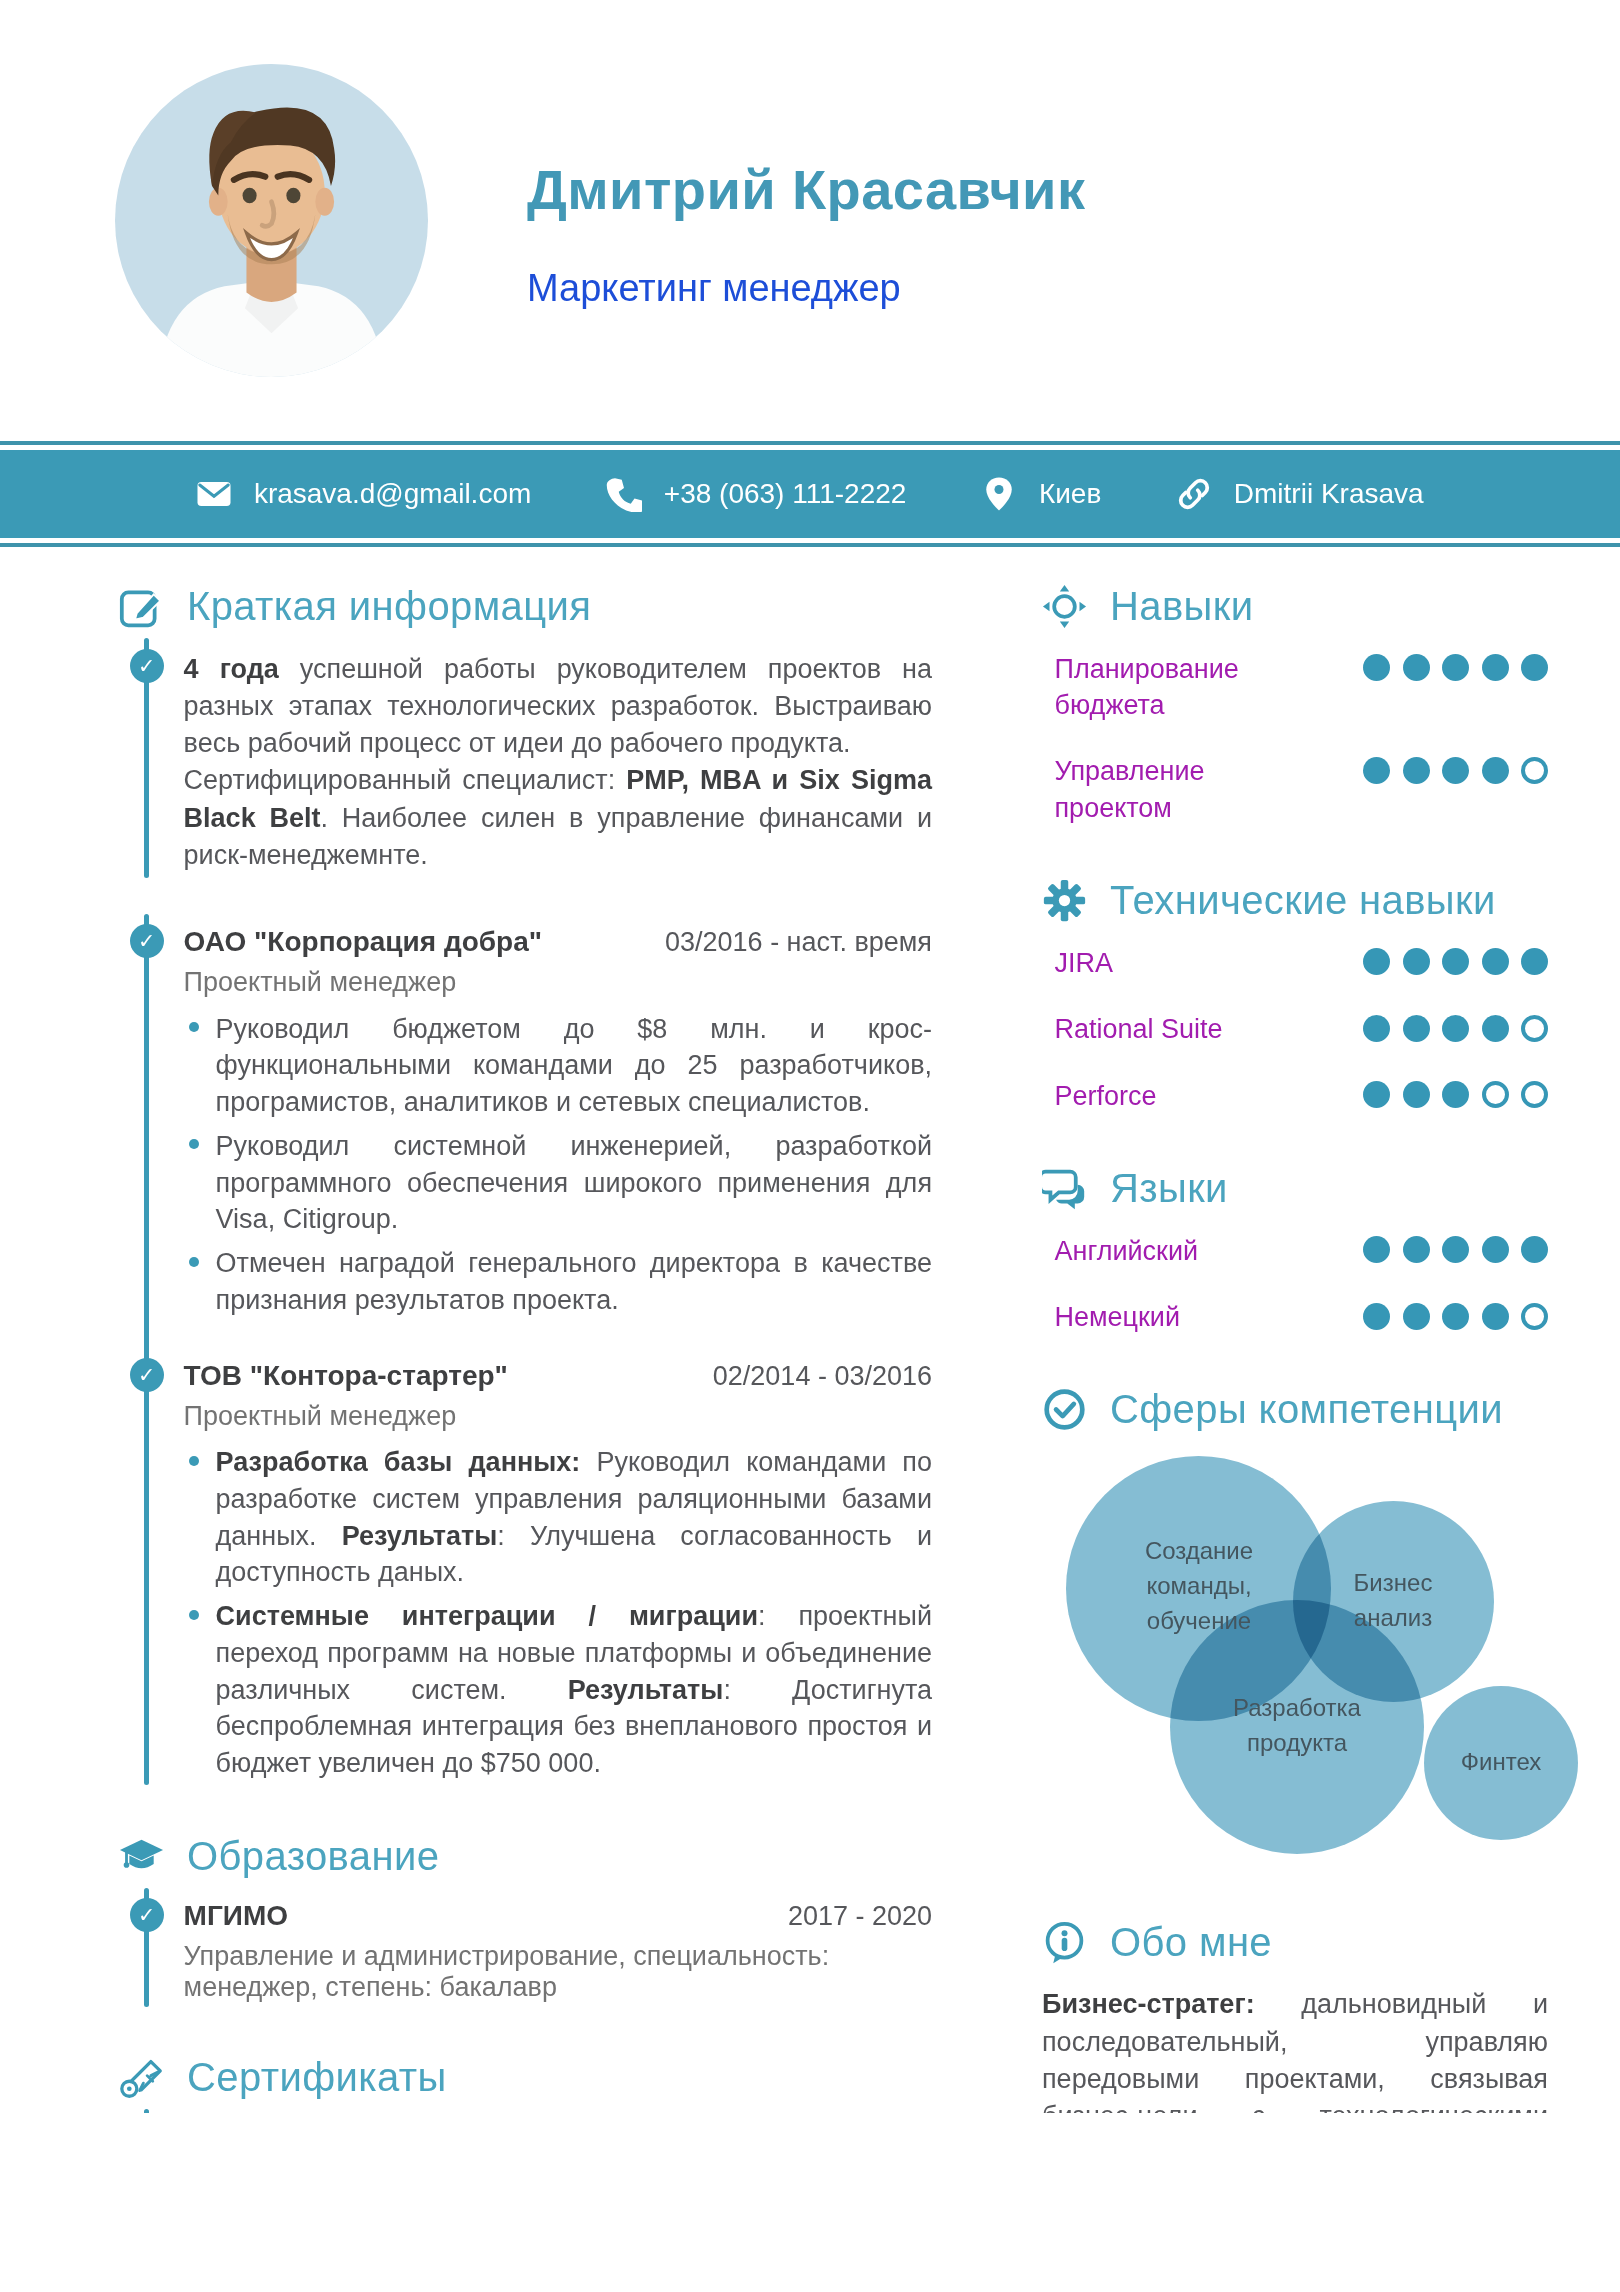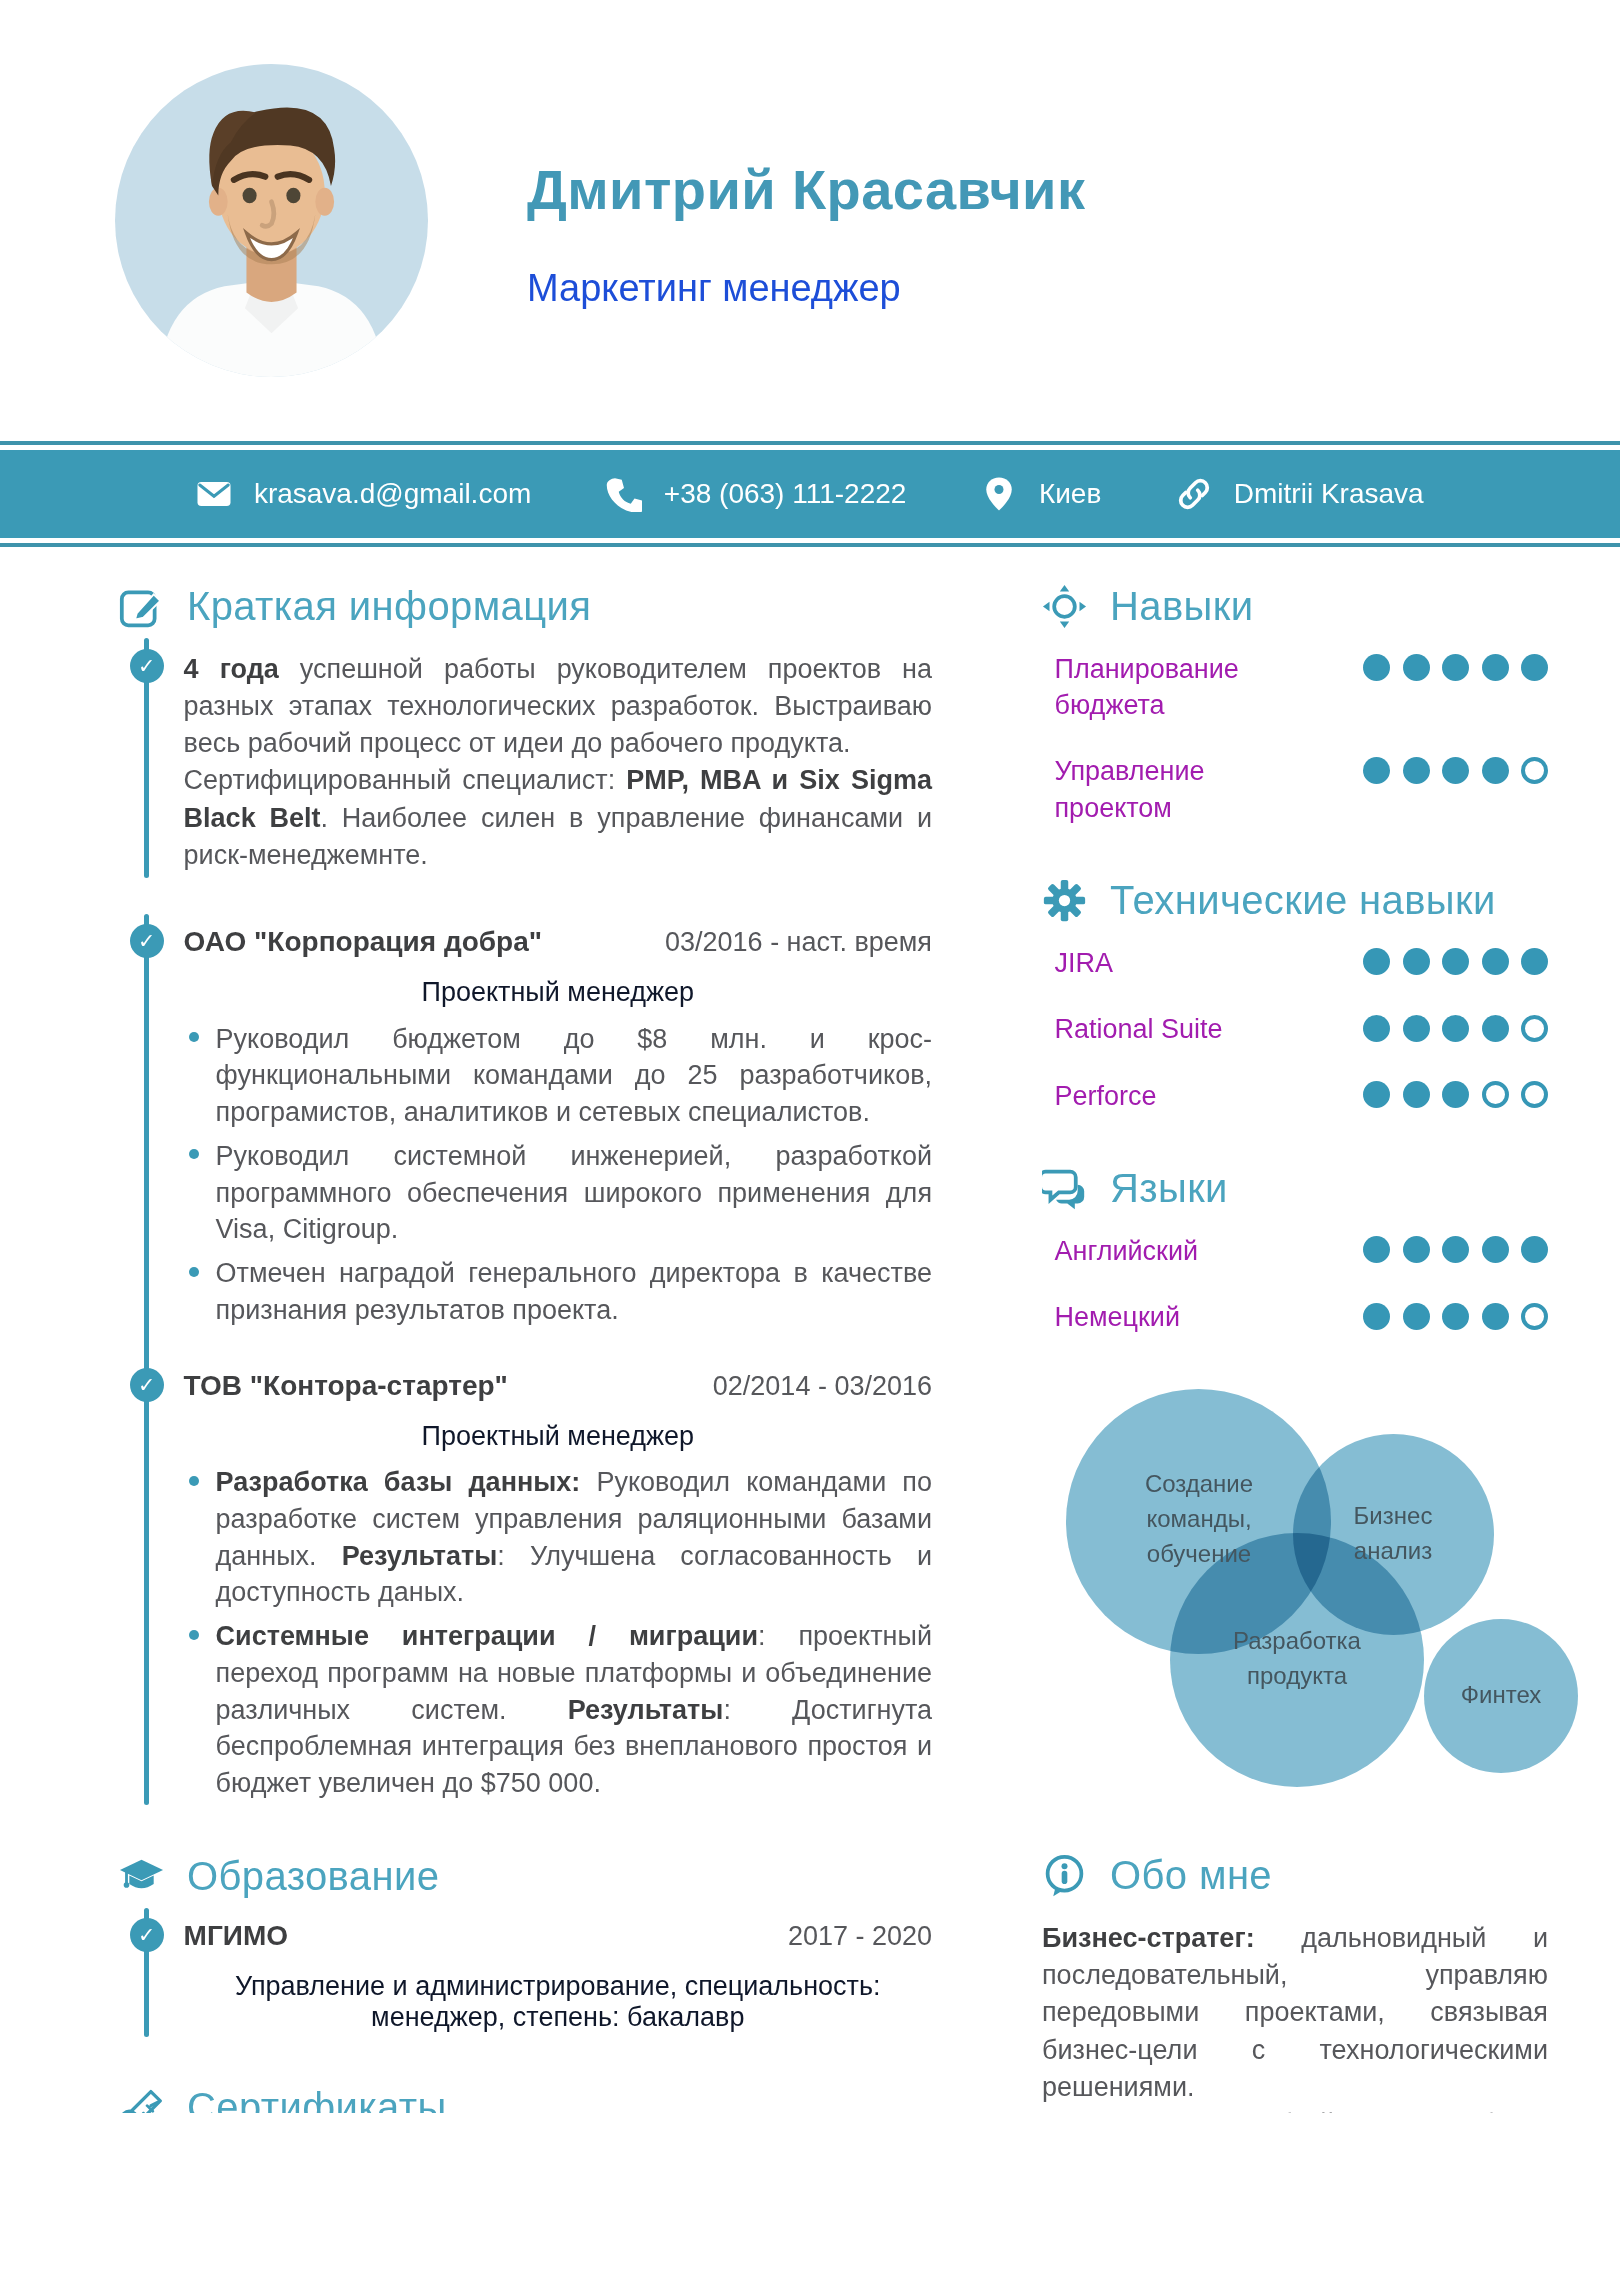--- a/index.html
+++ b/index.html
@@ -35,21 +35,21 @@
   .timeline::before { content:""; position:absolute; left:21.5px; top:-12.5px; bottom:-3.6px; width:4.5px; background:#3b9ab6; border-radius:2.7px; }
   .titem { position:relative; margin-bottom:41px; }
   .titem:last-child { margin-bottom:0; }
   .marker { position:absolute; left:-54px; top:-1.8px; width:34px; height:34px; border-radius:50%;
             background:#3b9ab6; color:#fff; display:flex; align-items:center; justify-content:center;
             font-size:20.6px; font-weight:bold; }
 
   .jobhead { display:flex; justify-content:space-between; align-items:baseline; }
   .company { font-size:28px; font-weight:bold; color:#3e3f41; }
   .period  { font-size:27px; color:#56575b; white-space:nowrap; }
-  .position { font-size:27px; color:#0f172a; margin-top:19px;text-align:center; }
+  .position { font-size:27px; color:#737373; margin-top:9px; }
   .bodytext { font-size:27px; color:#56575b; line-height:1.38; text-align:justify; }
   .bodytext b { color:#3e3f41; }
 
   ul.bullets { list-style:none; margin-top:12.5px; }
   ul.bullets li { position:relative; padding-left:32px; font-size:27px; color:#56575b;
                   line-height:1.36; text-align:justify; margin-bottom:7.2px; }
   ul.bullets li b { color:#3e3f41; }
   ul.bullets li::before { content:""; position:absolute; left:5.4px; top:11.6px; width:9.9px; height:9.9px;
                           border-radius:50%; background:#3b9ab6; }
 
@@ -337,20 +337,27 @@
             <span class="dot filled"></span>
             <span class="dot filled"></span>
             <span class="dot filled"></span>
             <span class="dot filled"></span>
             <span class="dot empty"></span>
           </div>
       </div>
     </div>
 
     <div class="section">
+      <div class="shead">
+        <svg class="hicon" viewBox="0 0 48 48">
+          <circle cx="24" cy="24" r="19" fill="none" stroke="currentColor" stroke-width="5"></circle>
+          <path d="M15 24 l7 7 l12 -13" fill="none" stroke="currentColor" stroke-width="5" stroke-linecap="round" stroke-linejoin="round"></path>
+        </svg>
+        <h2>Сферы компетенции</h2>
+      </div>
       <div class="bubblebox">
         <div class="bubble" style="left: 24px; top: 1.8px; height: 265px; width: 265px;"></div>
         <div class="bubble" style="left: 251px; top: 47px; height: 201px; width: 201px;"></div>
         <div class="bubble" style="left: 128px; top: 146px; height: 254px; width: 254px;"></div>
         <div class="bubble" style="left: 382px; top: 232px; height: 154px; width: 154px;"></div>
         <span class="blabel" style="left: 157px; top: 134px;">Создание
 команды,
 обучение</span>
         <span class="blabel" style="left: 351px; top: 148px;">Бизнес
 анализ</span>

